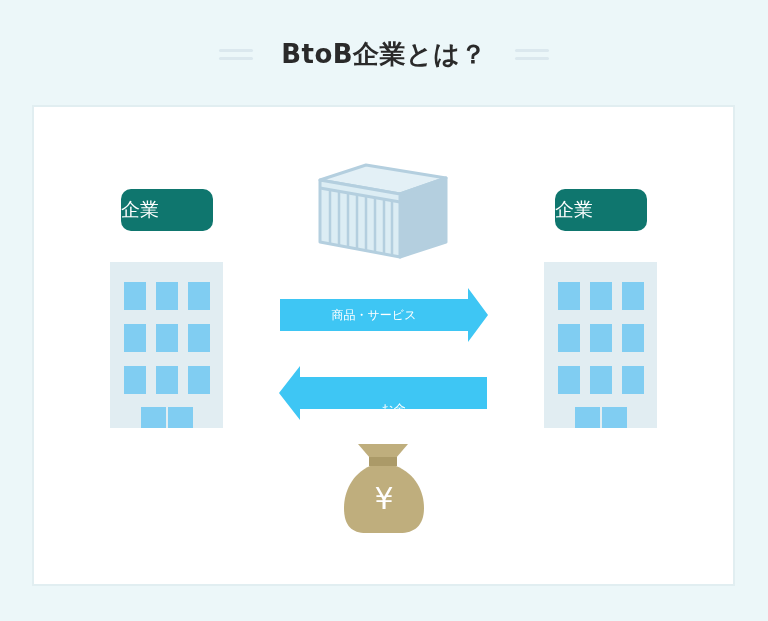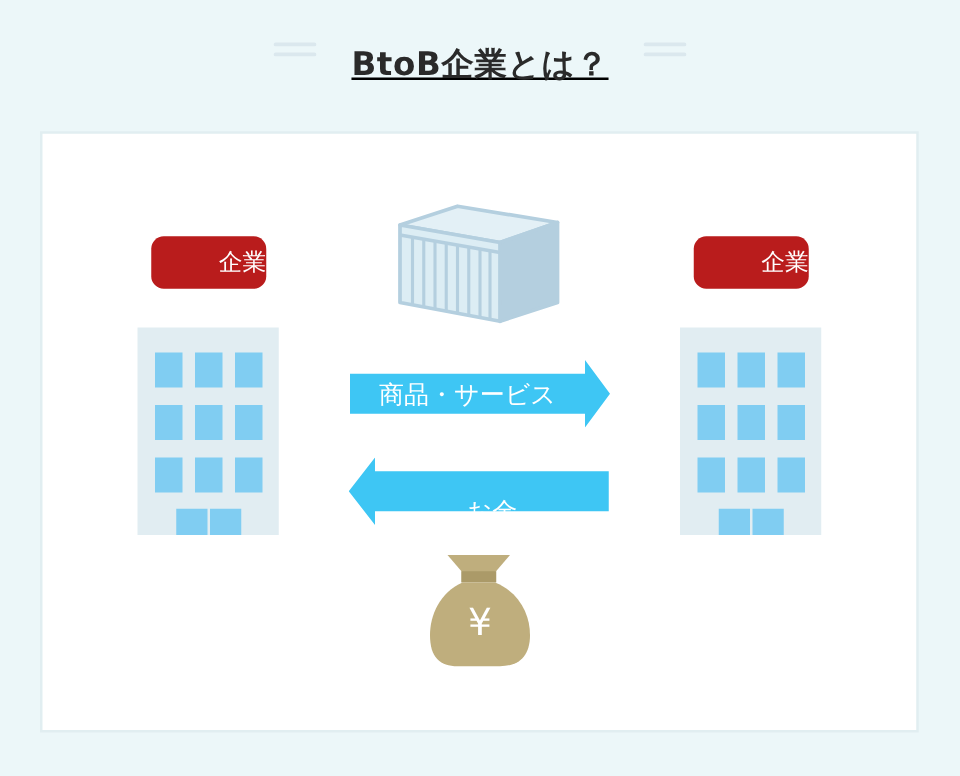--- a/index.html
+++ b/index.html
@@ -4,44 +4,44 @@
   <style>
     html, body { margin: 0; padding: 0; }
     body {
       width: 768px; height: 621px;
       background: #ecf7f9;
       position: relative; overflow: hidden;
       font-family: "DejaVu Sans", "Liberation Sans", sans-serif;
     }
     .title-wrap {
       position: absolute; left: 0; top: 34px; width: 768px; height: 40px;
-      display: flex; align-items: flex-start; justify-content: center; gap: 28px; text-decoration: underline;
+      display: flex; align-items: center; justify-content: center; gap: 28px;
     }
     .deco { display: flex; flex-direction: column; gap: 5px; }
     .deco span { display: block; width: 34px; height: 3px; background: #dbe8ee; border-radius: 2px; }
     .title { font-size: 26px; font-weight: bold; color: #2a2a2a; letter-spacing: 0.5px; }
     .card {
       position: absolute; left: 34px; top: 107px; width: 699px; height: 477px;
       background: #ffffff;
       box-shadow: 0 0 0 2px #e1eef1;
     }
     .badge {
       position: absolute; width: 92px; height: 42px;
-      background: #b91c1c; border-radius: 10px;
+      background: #0f766e; border-radius: 10px;
       color: #ffffff; font-size: 19px;
-      display: flex; align-items: center; justify-content: flex-end;
+      display: flex; align-items: center; justify-content: flex-start;
     }
     .building {
       position: absolute; width: 113px; height: 166px; background: #e1edf2;
     }
     .win { position: absolute; width: 22px; height: 28px; background: #80cdf2; }
     .door { position: absolute; width: 25px; height: 21px; background: #80cdf2; }
     .arrow { position: absolute; }
     .arrow-label {
-      position: absolute; color: #ffffff; font-size: 20px;
+      position: absolute; color: #ffffff; font-size: 12px;
       display: flex; align-items: center; justify-content: center;
     }
     .yen {
       position: absolute; color: #ffffff; font-size: 30px;
       display: flex; align-items: center; justify-content: center;
     }
   </style>
 </head>
 <body>
 

